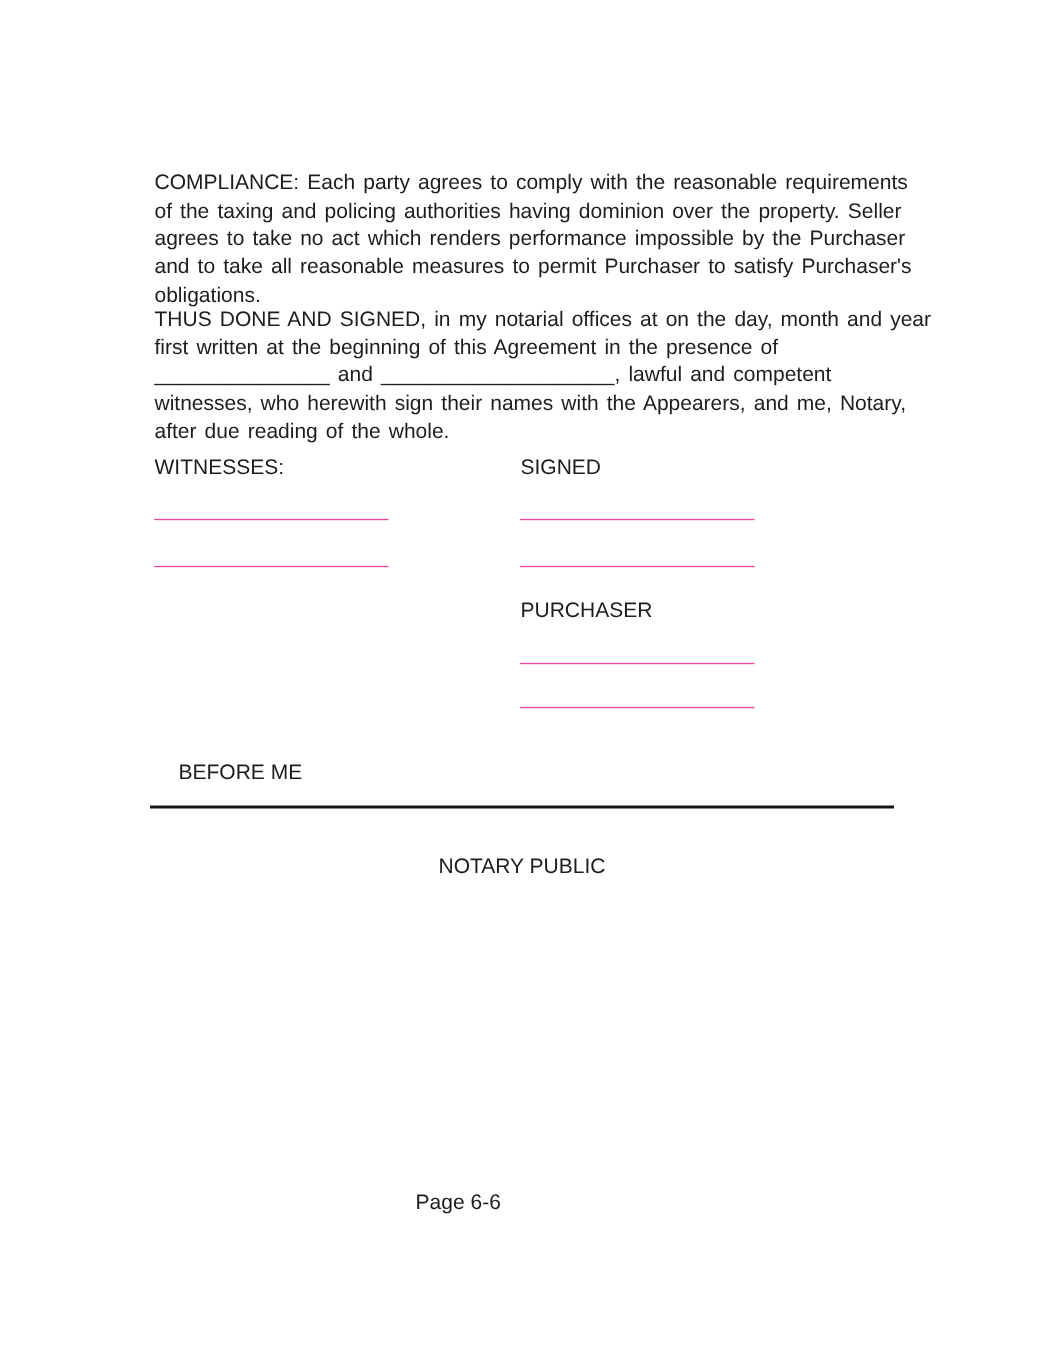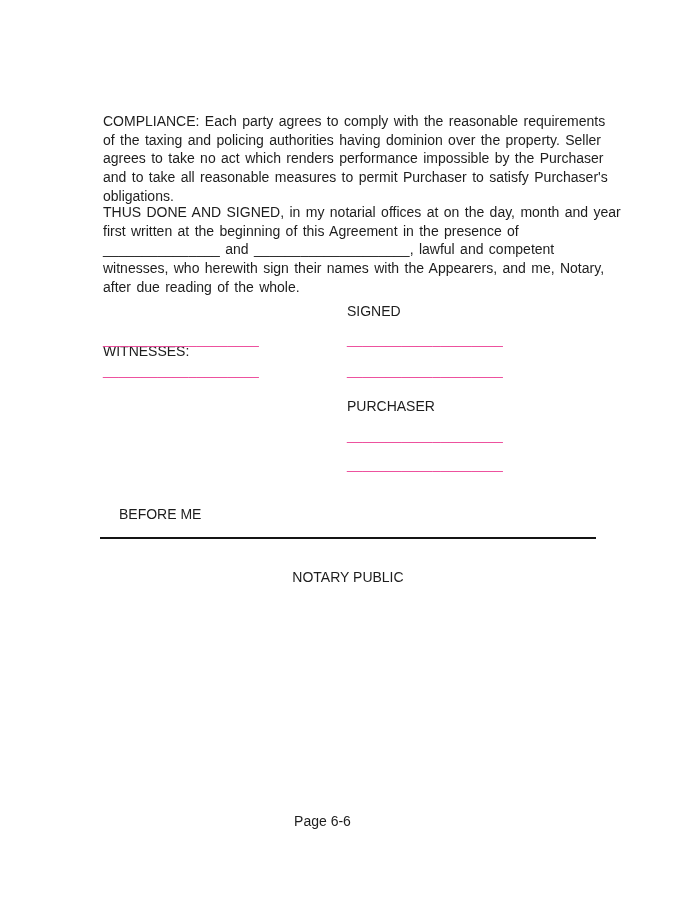--- a/index.html
+++ b/index.html
@@ -45,21 +45,21 @@
 agrees to take no act which renders performance impossible by the Purchaser
 and to take all reasonable measures to permit Purchaser to satisfy Purchaser's
 obligations.</div>
 
   <div class="abs para" style="left:103px; top:203px;">THUS DONE AND SIGNED, in my notarial offices at on the day, month and year
 first written at the beginning of this Agreement in the presence of
 _______________ and ____________________, lawful and competent
 witnesses, who herewith sign their names with the Appearers, and me, Notary,
 after due reading of the whole.</div>
 
-  <div class="abs label" style="left:103px; top:302px;margin-top:40px;">WITNESSES:</div>
+  <div class="abs label" style="left:103px; top:302px;">WITNESSES:</div>
 
   <div class="abs label" style="left:347px; top:302px;">SIGNED</div>
 
   <div class="abs sig-line" style="left:103px; top:330px;">____________________</div>
 
   <div class="abs sig-line" style="left:103px; top:361px;">____________________</div>
 
   <div class="abs sig-line" style="left:347px; top:330px;">____________________</div>
 
   <div class="abs sig-line" style="left:347px; top:361px;">____________________</div>
@@ -69,15 +69,15 @@
   <div class="abs sig-line" style="left:347px; top:426px;">____________________</div>
 
   <div class="abs sig-line" style="left:347px; top:455px;">____________________</div>
 
   <div class="abs label" style="left:119px; top:505px;">BEFORE ME</div>
 
   <div class="abs notary-rule" style="left:100px; top:537px; width:496px;"></div>
 
   <div class="abs centered label" style="left:100px; top:568px; width:496px;">NOTARY PUBLIC</div>
 
-  <div class="abs centered" style="left:0; top:812px; width:611px;margin-left:17px;">Page 6-6</div>
+  <div class="abs centered" style="left:0; top:792px; width:611px;">Page 6-6</div>
 
 </div>
 
 </body></html>

